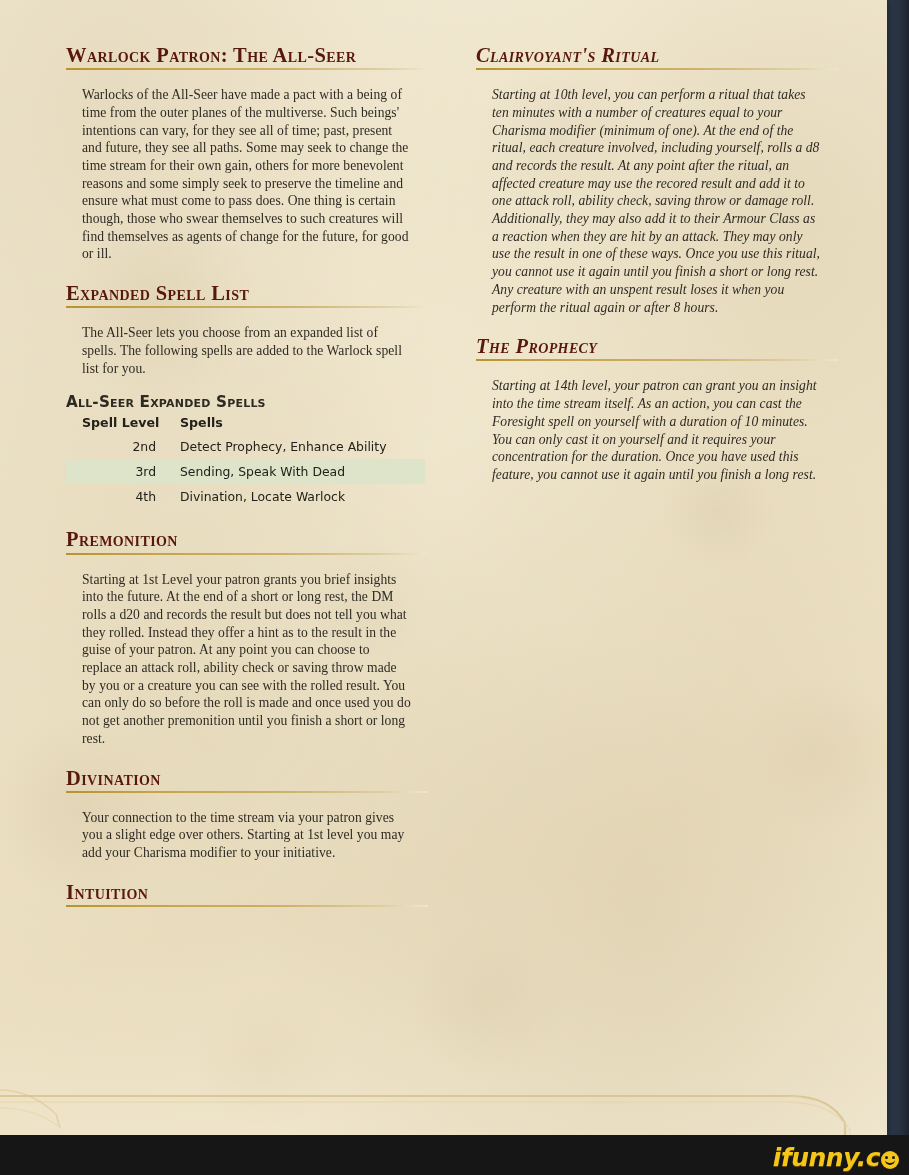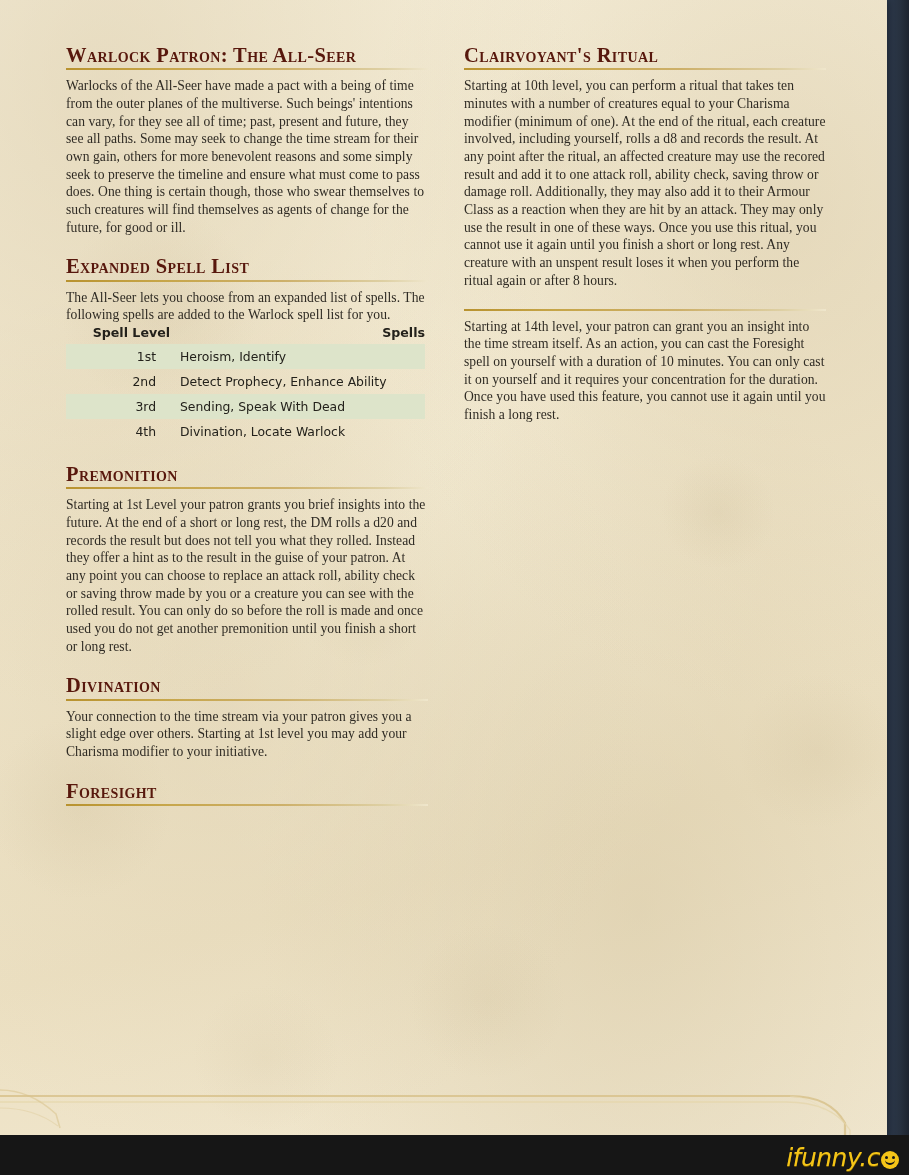--- a/index.html
+++ b/index.html
@@ -41,21 +41,21 @@
     z-index: 40;
   }
 
   #watermark {
     position: absolute;
     right: 10px;
     bottom: 3px;
     display: flex;
     align-items: center;
     font-family: "DejaVu Sans", sans-serif;
-    font-weight: normal;
+    font-weight: bold;
     font-style: italic;
     font-size: 25px;
     letter-spacing: -0.5px;
     color: #f5c518;
     text-shadow: 0 1px 0 #6a5300;
     z-index: 41;
   }
   #watermark .wm-smiley {
     display: inline-block;
     width: 18px; height: 18px;
@@ -134,21 +134,21 @@
     left: 0; top: 0;
     width: 887px;
     z-index: 10;
   }
   .column {
     position: absolute;
     top: 44px;
     width: 362px;
   }
   #col-left  { left: 66px; }
-  #col-right { left: 464px; }
+  #col-right { left: 476px; font-style: italic; }
 
   
   .section-heading {
     font-family: "Liberation Serif", "DejaVu Serif", serif;
     font-variant: small-caps;
     font-weight: bold;
     color: #58180d;
     font-size: 20.5px;
     line-height: 1.08;
     letter-spacing: 0.4px;
@@ -165,21 +165,21 @@
 
   .section-block { margin-bottom: 19px; }
 
   
   .body-text {
     font-family: "Liberation Serif", "DejaVu Serif", serif;
     font-size: 13.6px;
     line-height: 17.7px;
     color: #2f2b24;
     text-align: left;
-    margin: 0;
+    margin: 16px;
     letter-spacing: 0.05px;
   }
 
   
   .table-title {
     font-family: "DejaVu Sans", "Liberation Sans", sans-serif;
     font-variant: small-caps;
     font-weight: bold;
     font-size: 15.2px;
     letter-spacing: 0.2px;
@@ -188,21 +188,21 @@
   }
   table.spell-table {
     border-collapse: collapse;
     width: 359px;
     font-family: "DejaVu Sans", "Liberation Sans", sans-serif;
     font-size: 12.4px;
     color: #23211b;
   }
   table.spell-table th {
     font-weight: bold;
-    text-align: right;
+    text-align: left;
     padding: 1px 0 4px 0;
     font-size: 12.6px;
     color: #23211b;
   }
   table.spell-table th.col-level { width: 88px; padding-left: 16px; }
   table.spell-table th.col-spells { padding-left: 10px; }
   table.spell-table td {
     padding: 5px 0 5px 0;
     vertical-align: middle;
   }
@@ -243,32 +243,29 @@
           <h1 class="section-heading">Warlock Patron: The All-Seer</h1>
           <div class="heading-rule"></div>
           <p class="body-text">Warlocks of the All-Seer have made a pact with a being of time from the outer planes of the multiverse. Such beings' intentions can vary, for they see all of time; past, present and future, they see all paths. Some may seek to change the time stream for their own gain, others for more benevolent reasons and some simply seek to preserve the timeline and ensure what must come to pass does. One thing is certain though, those who swear themselves to such creatures will find themselves as agents of change for the future, for good or ill.</p>
         </div>
 
         <div class="section-block">
           <h1 class="section-heading">Expanded Spell List</h1>
           <div class="heading-rule"></div>
           <p class="body-text">The All-Seer lets you choose from an expanded list of spells. The following spells are added to the Warlock spell list for you.</p>
 
+          <div class="table-title">All-Seer Expanded Spells</div>
           <table class="spell-table">
             <thead>
               <tr>
                 <th class="col-level">Spell Level</th>
                 <th class="col-spells">Spells</th>
               </tr>
             </thead>
             <tbody>
-              <tr class="shaded">
-                <td class="cell-level">1st</td>
-                <td class="cell-spells">Heroism, Identify</td>
-              </tr>
               <tr>
                 <td class="cell-level">2nd</td>
                 <td class="cell-spells">Detect Prophecy, Enhance Ability</td>
               </tr>
               <tr class="shaded">
                 <td class="cell-level">3rd</td>
                 <td class="cell-spells">Sending, Speak With Dead</td>
               </tr>
               <tr>
                 <td class="cell-level">4th</td>
@@ -284,35 +281,36 @@
           <p class="body-text">Starting at 1st Level your patron grants you brief insights into the future. At the end of a short or long rest, the DM rolls a d20 and records the result but does not tell you what they rolled. Instead they offer a hint as to the result in the guise of your patron. At any point you can choose to replace an attack roll, ability check or saving throw made by you or a creature you can see with the rolled result. You can only do so before the roll is made and once used you do not get another premonition until you finish a short or long rest.</p>
         </div>
 
         <div class="section-block">
           <h1 class="section-heading">Divination</h1>
           <div class="heading-rule"></div>
           <p class="body-text">Your connection to the time stream via your patron gives you a slight edge over others. Starting at 1st level you may add your Charisma modifier to your initiative.</p>
         </div>
 
         <div class="section-block">
-          <h1 class="section-heading">Foresight</h1>
+          <h1 class="section-heading">Intuition</h1>
           <div class="heading-rule"></div>
         </div>
 
       </div>
 
       <div class="column" id="col-right">
 
         <div class="section-block">
           <h1 class="section-heading">Clairvoyant's Ritual</h1>
           <div class="heading-rule"></div>
           <p class="body-text">Starting at 10th level, you can perform a ritual that takes ten minutes with a number of creatures equal to your Charisma modifier (minimum of one). At the end of the ritual, each creature involved, including yourself, rolls a d8 and records the result. At any point after the ritual, an affected creature may use the recored result and add it to one attack roll, ability check, saving throw or damage roll. Additionally, they may also add it to their Armour Class as a reaction when they are hit by an attack. They may only use the result in one of these ways. Once you use this ritual, you cannot use it again until you finish a short or long rest. Any creature with an unspent result loses it when you perform the ritual again or after 8 hours.</p>
         </div>
 
         <div class="section-block">
+          <h1 class="section-heading">The Prophecy</h1>
           <div class="heading-rule"></div>
           <p class="body-text">Starting at 14th level, your patron can grant you an insight into the time stream itself. As an action, you can cast the Foresight spell on yourself with a duration of 10 minutes. You can only cast it on yourself and it requires your concentration for the duration. Once you have used this feature, you cannot use it again until you finish a long rest.</p>
         </div>
 
       </div>
 
     </div>
   </div>
 
   <div id="bottom-bar"></div>

